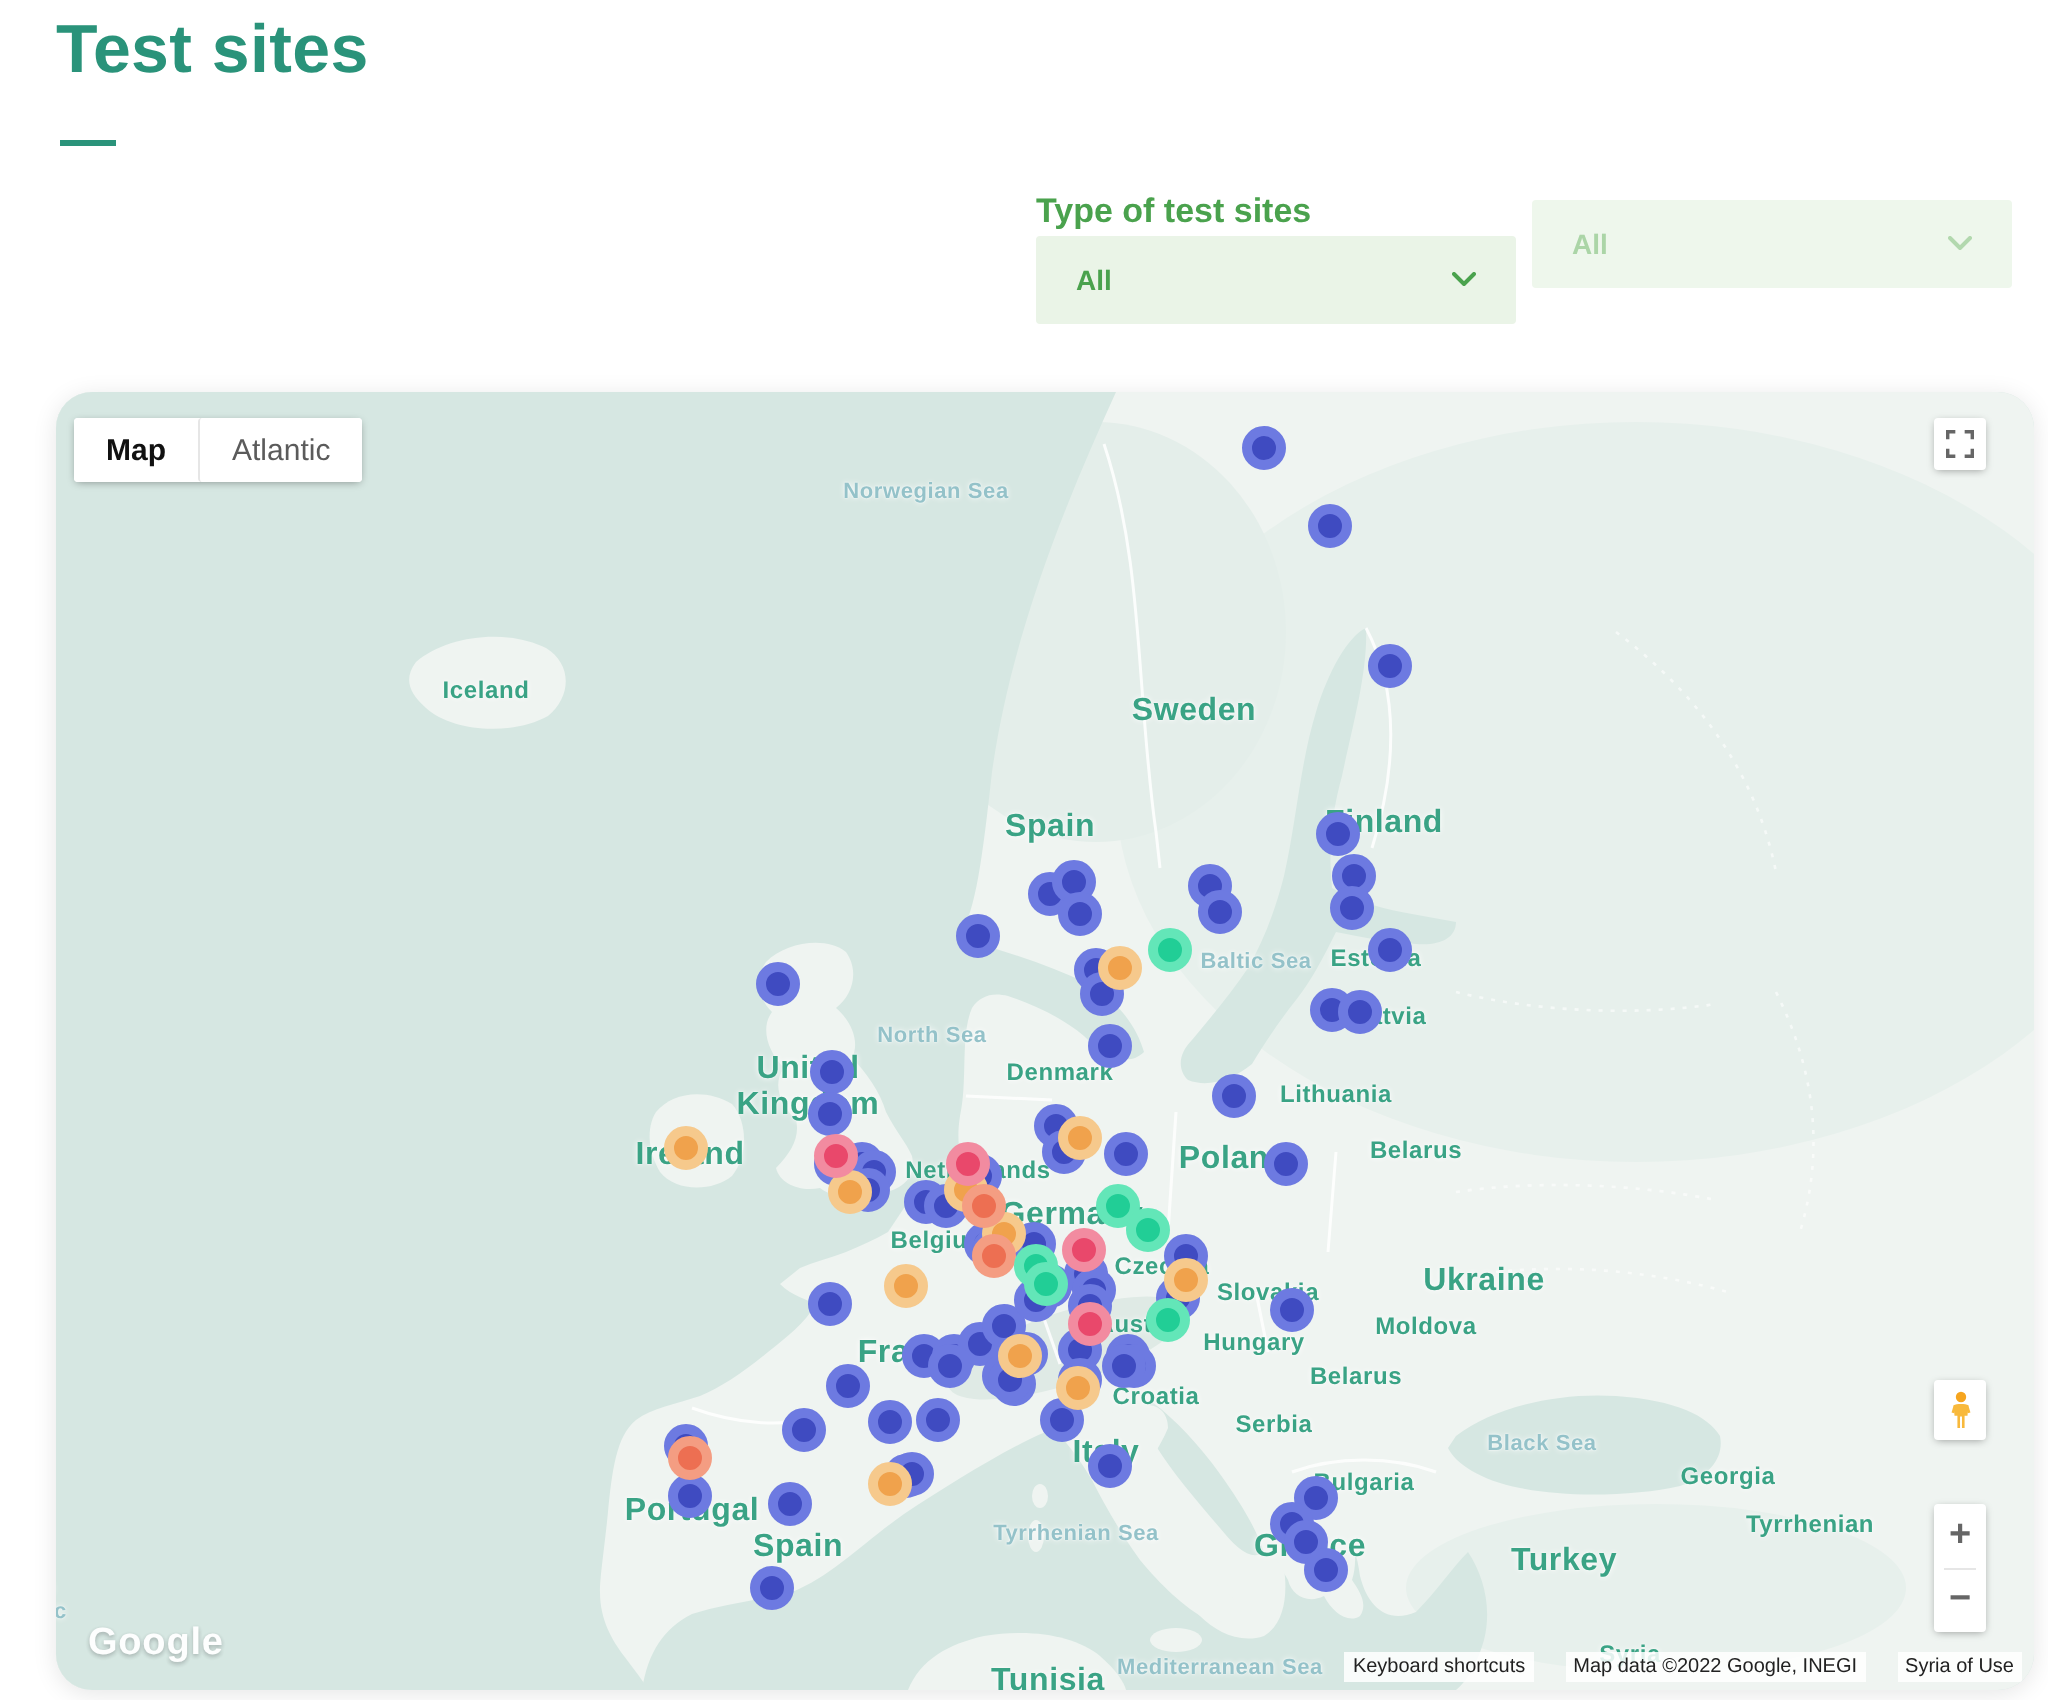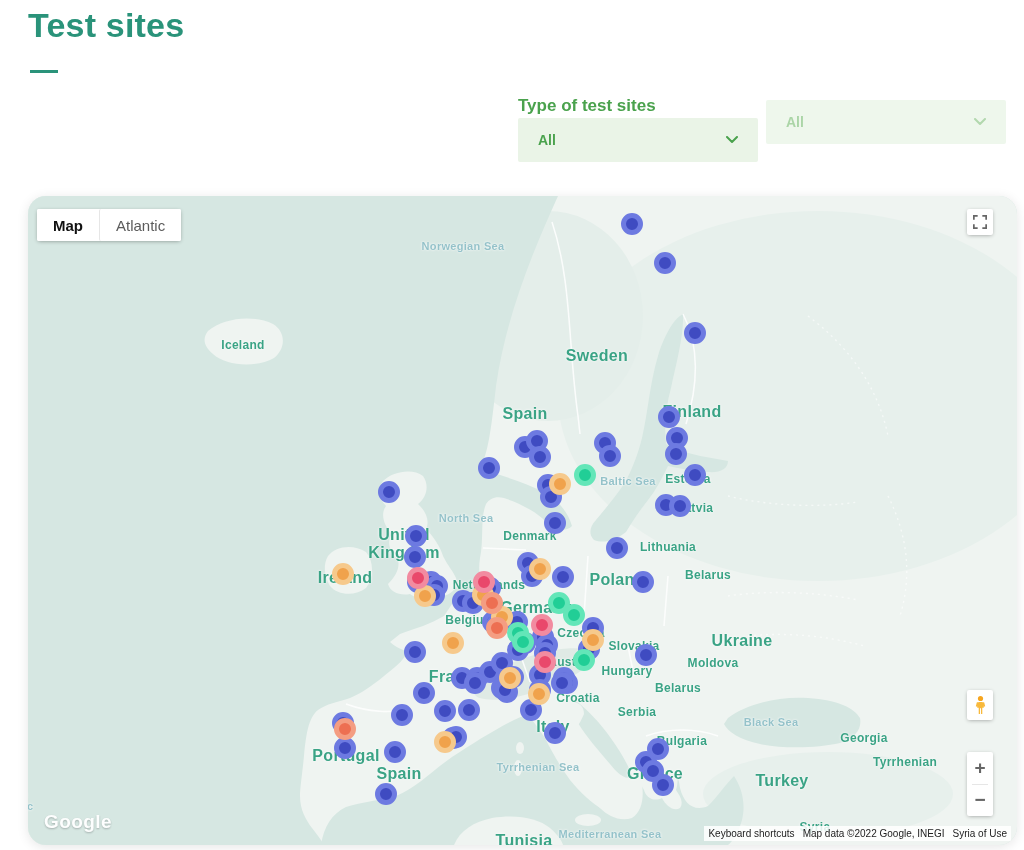--- a/index.html
+++ b/index.html
@@ -53,21 +53,21 @@
   .fullscreen { right:24px; top:13px; width:26px; height:26px; }
   .pegman     { right:24px; top:494px; width:26px; height:30px; }
   .zoomctl    { right:24px; top:556px; width:26px; height:64px; flex-direction:column; justify-content:space-between; padding:2px 0; }
   .zoombtn { width:26px; height:28px; border:none; background:transparent; color:#666; font-size:19px; font-weight:700;
              cursor:pointer; line-height:26px; font-family:"Liberation Sans",sans-serif; }
   .zoomdiv { width:16px; height:1px; background:#e6e6e6; }
 
   .glogo { position:absolute; left:16px; bottom:12px; font-size:19px; font-weight:700; color:#ffffff;
            opacity:0.95; letter-spacing:0.4px; text-shadow:0 1px 2px rgba(60,64,67,0.35); cursor:pointer; }
 
-  .attrib { position:absolute; right:6px; bottom:4px; display:flex; gap:0; align-items:center; }
+  .attrib { position:absolute; right:6px; bottom:4px; display:flex; gap:16px; align-items:center; }
   .attrib span { font-size:10px; color:#222; background:rgba(255,255,255,0.85); padding:2px 4px; white-space:nowrap; }
   .attrib .link { cursor:pointer; }
 </style>
 </head>
 <body>
 
 <div class="page">
 
   <h1 class="page-title">Test sites</h1>
   <div class="title-dash"></div>

